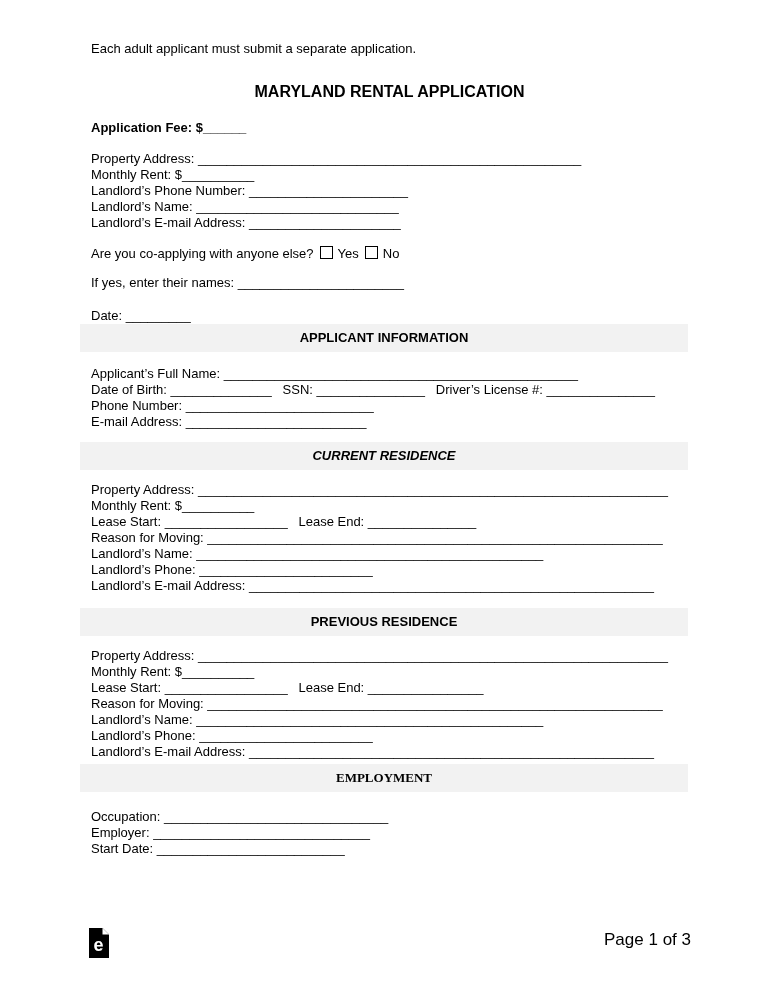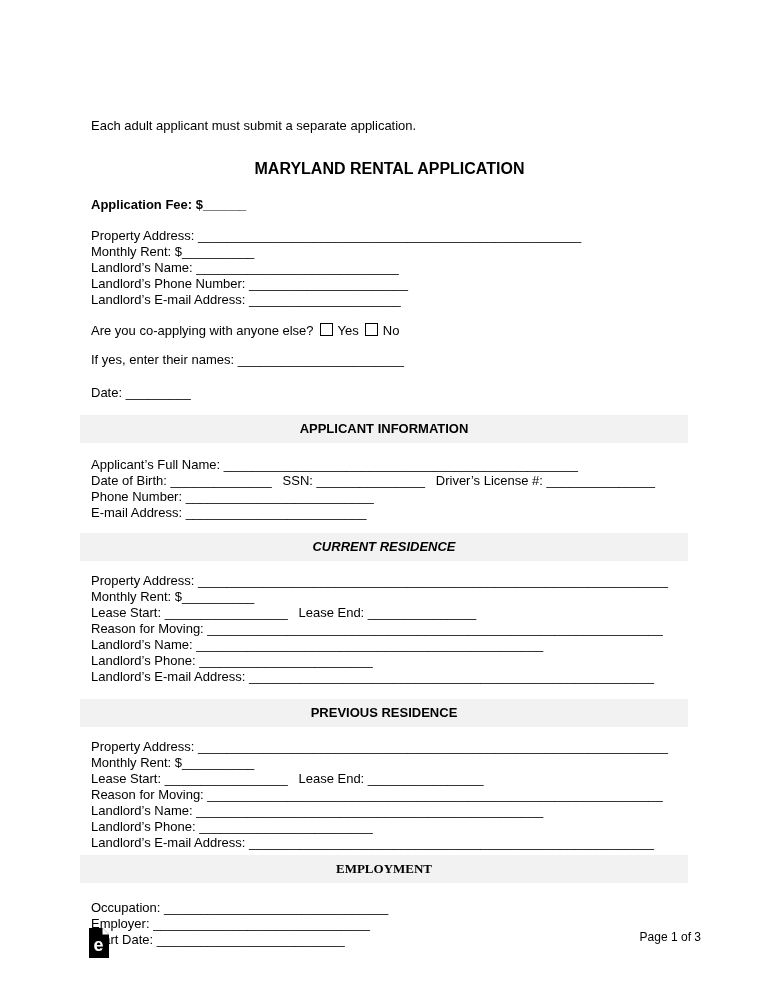--- a/index.html
+++ b/index.html
@@ -3,63 +3,63 @@
 <meta charset="utf-8">
 <style>
   html,body{margin:0;padding:0;background:#ffffff;}
   .page{
     width:768px;height:994px;position:relative;background:#ffffff;
     font-family:"Liberation Sans", sans-serif;font-size:13px;color:#000;
     overflow:hidden;
   }
   .content{position:absolute;left:91px;right:80px;top:0;}
   .line{line-height:16px;white-space:nowrap;}
-  .notice{margin-top:118px;}
+  .notice{margin-top:41px;}
   .doc-title{margin-top:23px;font-size:16px;font-weight:bold;text-align:center;line-height:23px;}
   .fee{margin-top:17px;font-weight:bold;}
   .block{margin-top:15px;}
   .block .line{line-height:16px;}
   .q-row{margin-top:15px;}
   .ifyes{margin-top:13px;}
   .daterow{margin-top:17px;}
   .bar{
     height:28px;line-height:28px;text-align:center;font-weight:bold;
     background:#f2f2f2;margin-left:-11px;font-size:13px;
   }
-  .bar1{margin-top:14px;}
+  .bar1{margin-top:0;}
   .bar2{margin-top:12px;font-style:italic;}
   .bar3{margin-top:14px;}
   .bar4{margin-top:4px;font-family:Liberation Serif, serif;}
   .applicant-block{margin-top:14px;}
   .res-block{margin-top:12px;}
   .emp-block{margin-top:17px;}
   .checkbox{
     display:inline-block;width:11px;height:11px;border:1px solid #000;
     vertical-align:-1px;margin-left:6px;margin-right:5px;background:#fff;
   }
   .eforms-logo{position:absolute;left:88px;top:927px;}
-  .page-indicator{position:absolute;right:67px;top:930px;font-size:12px;}
+  .page-indicator{position:absolute;right:77px;top:930px;font-size:17px;}
 </style>
 </head>
 <body>
 
 <div class="page">
   <div class="content">
 
     <div class="line notice">Each adult applicant must submit a separate application.</div>
 
     <div class="doc-title">MARYLAND RENTAL APPLICATION</div>
 
     <div class="line fee">Application Fee: $______</div>
 
     <div class="block">
       <div class="line">Property Address: _____________________________________________________</div>
       <div class="line">Monthly Rent: $__________</div>
+      <div class="line">Landlord’s Phone Number: ______________________</div>
       <div class="line">Landlord’s Name: ____________________________</div>
-      <div class="line">Landlord’s Phone Number: ______________________</div>
       <div class="line">Landlord’s E-mail Address: _____________________</div>
     </div>
 
     <div class="line q-row">
       <span>Are you co-applying with anyone else?</span><span class="checkbox"></span><span>Yes</span><span class="checkbox"></span><span>No</span>
     </div>
 
     <div class="line ifyes">If yes, enter their names: _______________________</div>
 
     <div class="line daterow">Date: _________</div>

